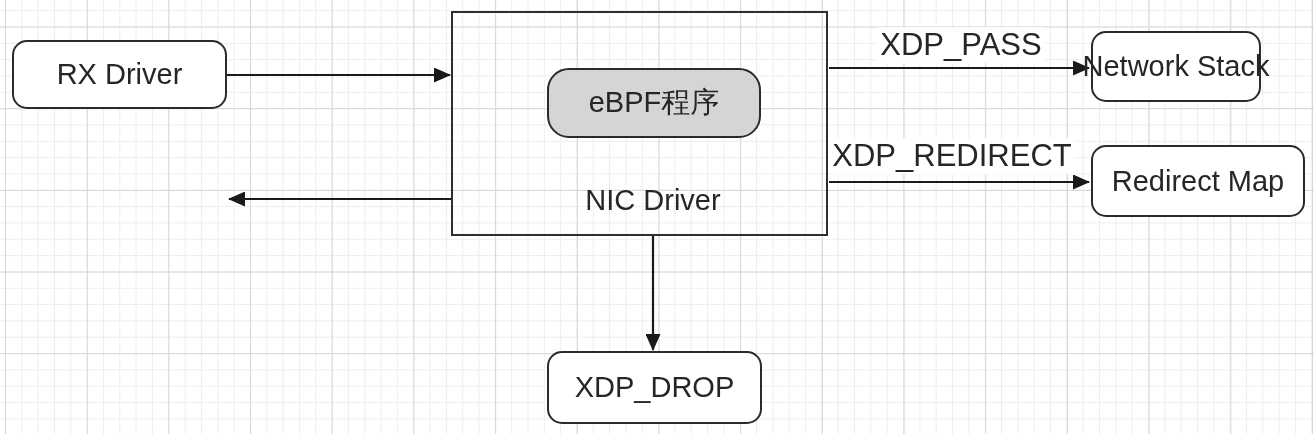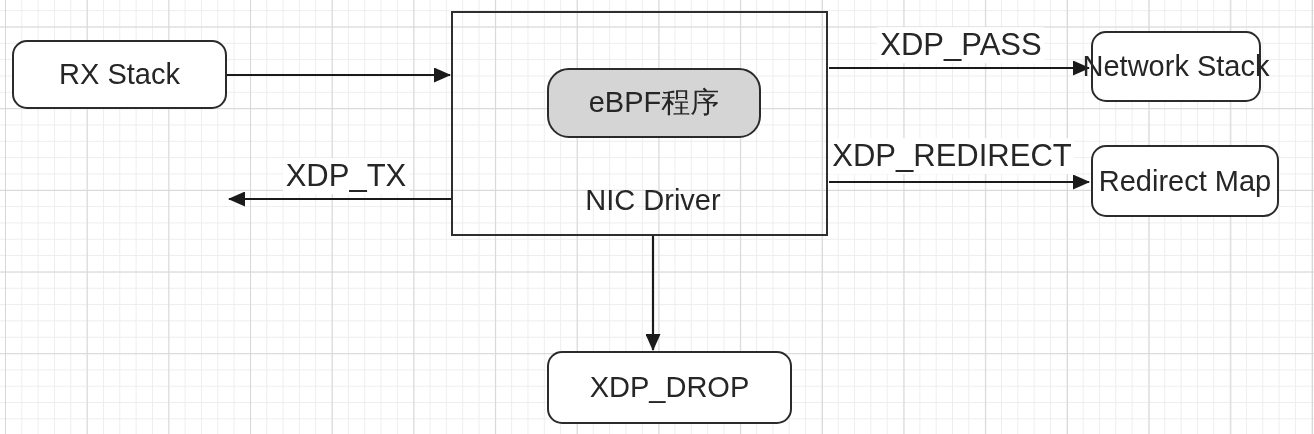--- a/index.html
+++ b/index.html
@@ -76,41 +76,40 @@
       <line x1="829" y1="182" x2="1089" y2="182" stroke="#1a1a1a" stroke-width="2.2" marker-end="url(#ah)"></line>
     </g>
     <g>
       <line x1="653" y1="236" x2="653" y2="350" stroke="#1a1a1a" stroke-width="2.2" marker-end="url(#ah)"></line>
     </g>
   </svg>
 
   <div class="node node--container" style="left:451px;top:11px;width:377px;height:225px;"></div>
 
   <div class="node" style="left:12px;top:40px;width:215px;height:69px;">
-    <span>RX Stack</span>
+    <span>RX Driver</span>
   </div>
 
 
   <div class="node node--ebpf" style="left:547px;top:68px;width:214px;height:70px;border-radius:22px;">
     <span>eBPF程序</span>
   </div>
 
   <div class="nic-label">NIC Driver</div>
 
   <div class="node" style="left:1091px;top:31px;width:170px;height:71px;">
     <span>Network Stack</span>
   </div>
 
-  <div class="node" style="left:1091px;top:145px;width:188px;height:72px;">
+  <div class="node" style="left:1091px;top:145px;width:214px;height:72px;">
     <span>Redirect Map</span>
   </div>
 
-  <div class="node" style="left:547px;top:351px;width:245px;height:73px;">
+  <div class="node" style="left:547px;top:351px;width:215px;height:73px;">
     <span>XDP_DROP</span>
   </div>
 
-  <div class="edge-label" style="left:346px;top:176px;">XDP_TX</div>
 
   <div class="edge-label" style="left:961px;top:45px;">XDP_PASS</div>
 
   <div class="edge-label" style="left:952px;top:156px;">XDP_REDIRECT</div>
 
 </div>
 
 </body></html>

